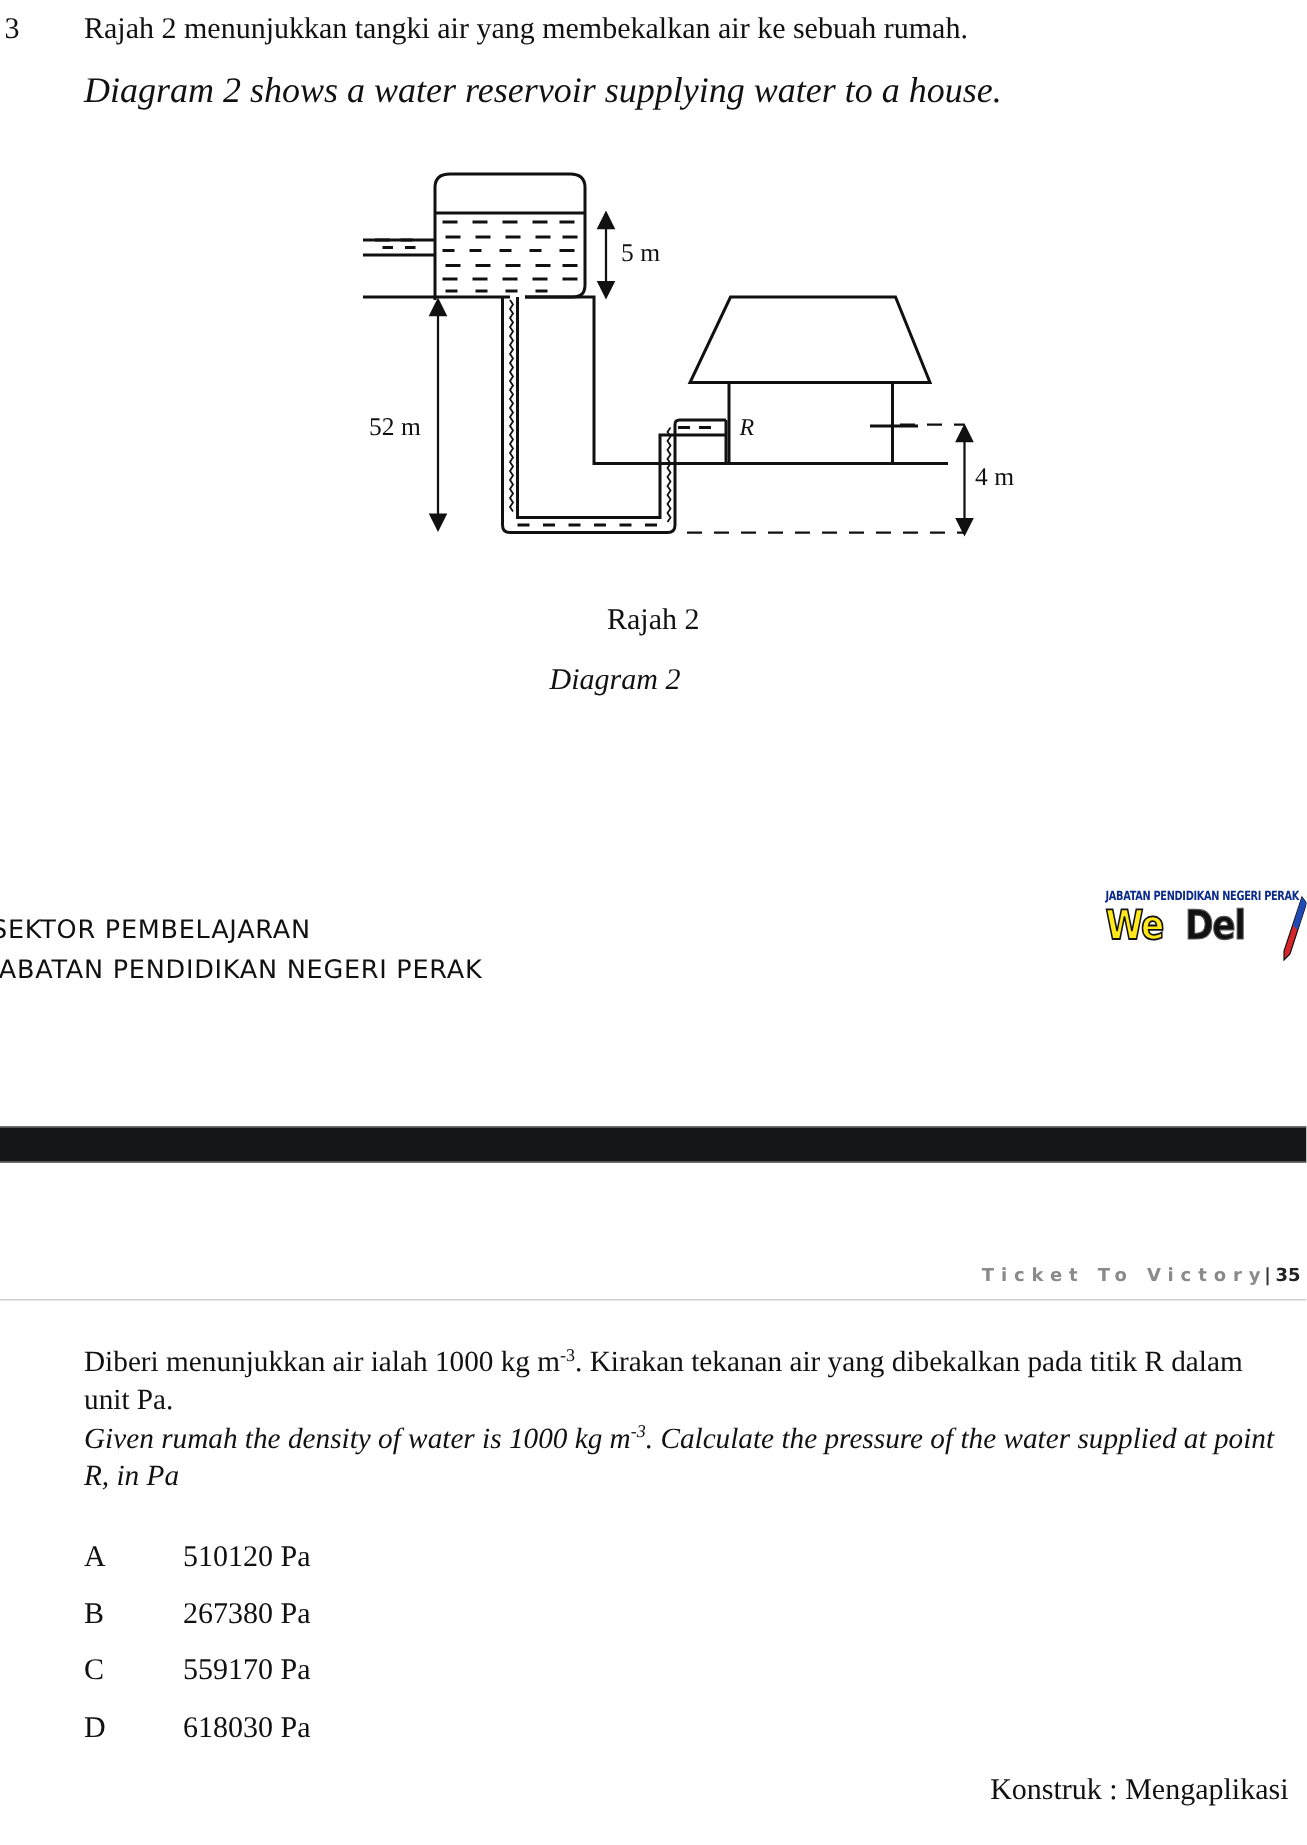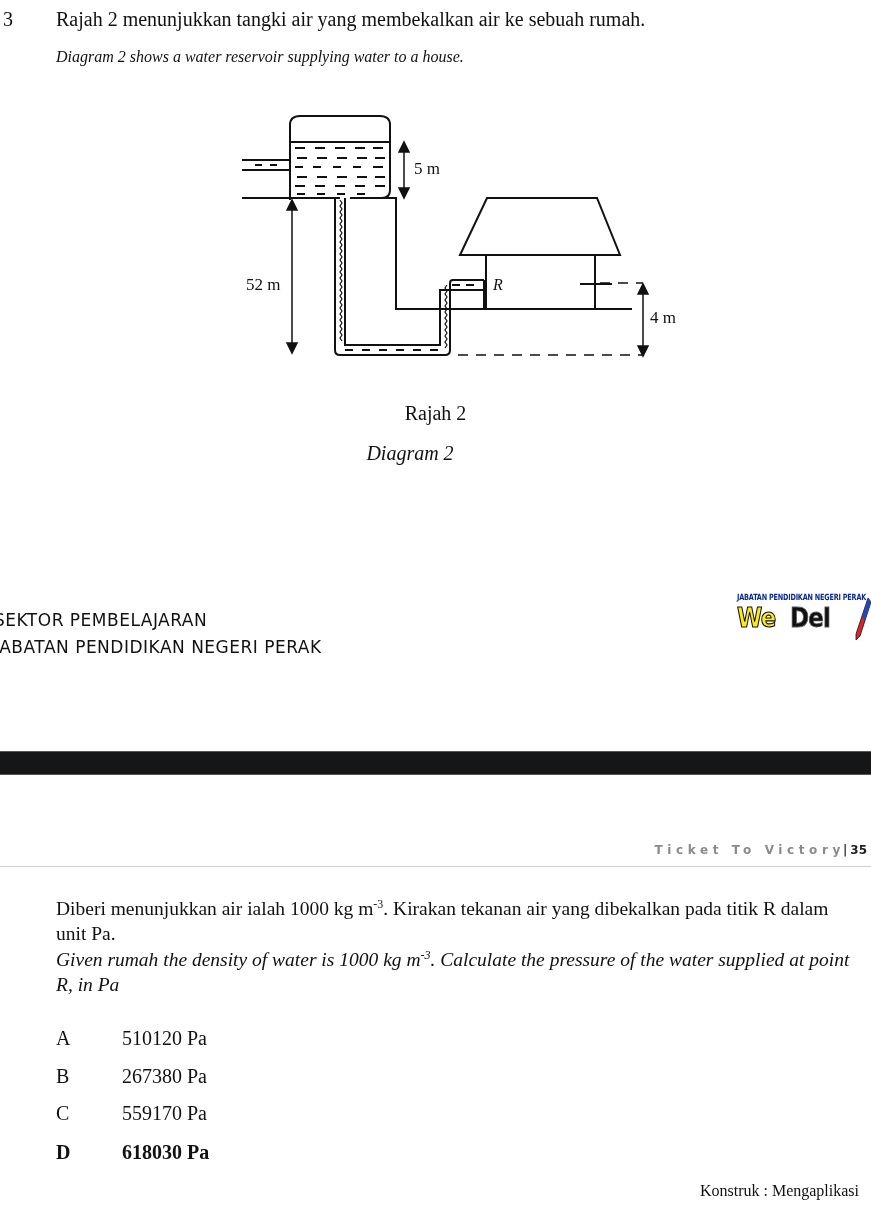--- a/index.html
+++ b/index.html
@@ -3,21 +3,21 @@
   <meta charset="utf-8">
   <style>
     html, body { margin: 0; padding: 0; background: #ffffff; }
     body { width: 871px; height: 1230px; position: relative; overflow: hidden; color: #111; }
     .serif { font-family: "Liberation Serif", "DejaVu Serif", serif; }
     .sans { font-family: "DejaVu Sans", "Liberation Sans", sans-serif; }
     .abs { position: absolute; }
 
     .qnum { left: 3px; top: 8px; font-size: 20px; }
     .q-ms { left: 56px; top: 8px; font-size: 20px; }
-    .q-en { left: 56px; top: 48px; font-size: 16px; font-style: italic; }
+    .q-en { left: 56px; top: 48px; font-size: 24px; font-style: italic; }
 
     .diagram { left: 230px; top: 105px; width: 450px; height: 265px; }
 
     .cap-ms { left: 0; width: 871px; top: 402px; text-align: center; font-size: 20px; }
     .cap-en { left: 0; width: 820px; top: 442px; text-align: center; font-size: 20px; font-style: italic; }
 
     .footer-l1 { left: -6px; top: 610px; font-size: 17px; letter-spacing: 0.5px; color: #111; }
     .footer-l2 { left: -6px; top: 637px; font-size: 17px; letter-spacing: 0.5px; color: #111; }
 
     .logo { left: 730px; top: 590px; width: 141px; height: 55px; }
@@ -36,23 +36,23 @@
 
     .body-ms { left: 56px; top: 896px; width: 800px; font-size: 19.5px; line-height: 25px; }
     .body-en { left: 56px; top: 947px; width: 800px; font-size: 19.5px; line-height: 25px; font-style: italic; }
     sup { font-size: 12px; vertical-align: 7px; line-height: 0; }
 
     .opt { left: 56px; font-size: 20px; width: 300px; }
     .opt .letter { display: inline-block; width: 66px; }
     .opt-a { top: 1027px; }
     .opt-b { top: 1065px; }
     .opt-c { top: 1102px; }
-    .opt-d { top: 1141px; font-weight: bold; }
+    .opt-d { top: 1141px; }
 
-    .konstruk { right: 12px; top: 1182px; font-size: 16px; margin-left: 12px; }
+    .konstruk { right: 12px; top: 1182px; font-size: 20px; margin-left: 12px; }
   </style>
 </head>
 <body>
 
 <div class="abs serif qnum">3</div>
 <div class="abs serif q-ms">Rajah 2 menunjukkan tangki air yang membekalkan air ke sebuah rumah.</div>
 <div class="abs serif q-en">Diagram 2 shows a water reservoir supplying water to a house.</div>
 
 <svg class="abs diagram" viewBox="230 105 450 265" xmlns="http://www.w3.org/2000/svg">
   <g fill="none" stroke="#111" stroke-width="2">

